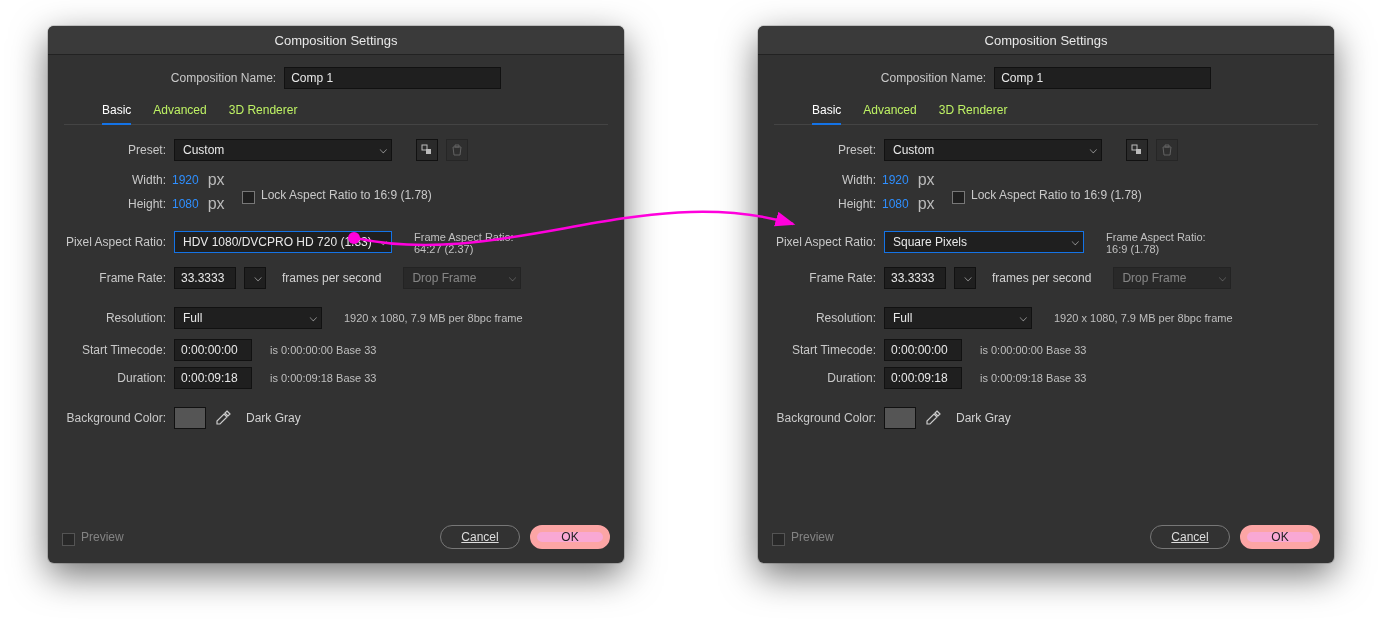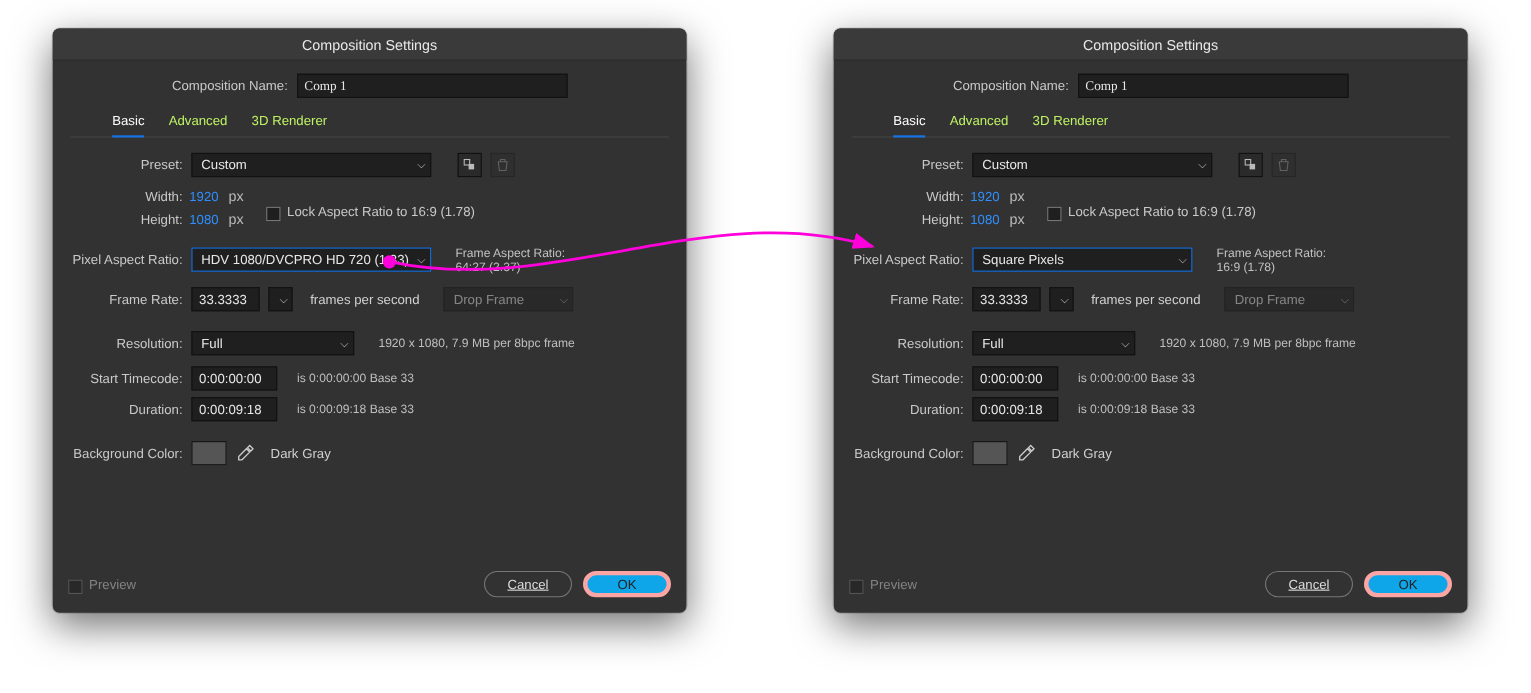--- a/index.html
+++ b/index.html
@@ -13,39 +13,39 @@
     color: #d1d1d1;
     font-size: 12px;
   }
   .dialog.left { left: 48px; top: 26px; }
   .dialog.right { left: 758px; top: 26px; }
   .titlebar { text-align:center; padding: 7px 0 6px; font-size: 13px; color: #e8e8e8; background:#3a3a3a; border-radius: 6px 6px 0 0; border-bottom:1px solid #222; }
   .body { padding: 12px 16px 10px 16px; }
   .row { display:flex; align-items:center; margin-bottom:6px; }
   .label-right { text-align:right; color:#c9c9c9; font-size:12px; }
   .input { background:#1f1f1f; border:1px solid #111; color:#e8e8e8; padding: 3px 6px; font-size:12px; height:22px; }
-  .input.compname { width: 246px; font-family: Liberation Serif, serif; }
+  .input.compname { width: 217px; }
   .tabs { display:flex; gap:22px; border-bottom:1px solid #444; margin: 14px 0 14px 0; padding: 0 0 0 2px; }
   .tab { padding: 0 0 6px 0; color:#bef264; cursor:pointer; font-size:12px; }
   .tab.active { color:#fff; border-bottom:2px solid #1473e6; margin-bottom:-1px;margin-left:36px; }
   .select { background:#1f1f1f; border:1px solid #111; color:#e8e8e8; height:22px; display:flex; align-items:center; padding: 0 4px 0 8px; justify-content:space-between; cursor:pointer; }
   .select.highlight { border:1px solid #1473e6; }
   .chev { font-size:10px; color:#bbb; margin-left:6px; }
   .iconbtn { width:22px; height:22px; background:#2a2a2a; border:1px solid #111; display:flex; align-items:center; justify-content:center; cursor:pointer; color:#bbb; }
   .iconbtn.disabled { opacity:0.35; cursor:default; }
   .bluev { color:#2e8fff; font-size:12px; }
-  .unit { color:#bbb; margin-left:3px; font-size:13px; }
+  .unit { color:#bbb; margin-left:3px; font-size:16px; }
   .checkbox { width:13px; height:13px; border:1px solid #777; background:#1f1f1f; display:inline-block; margin-right:6px; position:relative; top:2px; }
   .smallsel { width:22px; height:22px; background:#1f1f1f; border:1px solid #111; display:flex; align-items:center; justify-content:center; cursor:pointer; }
   .swatch { width:32px; height:22px; background:#555; border:1px solid #111; }
   .eyedrop { width:18px; height:18px; color:#ccc; }
   .footer { display:flex; align-items:center; justify-content:space-between; padding: 10px 14px 14px 14px; }
   .btn { width:80px; height:24px; border-radius:12px; display:flex; align-items:center; justify-content:center; font-size:12px; cursor:pointer; }
   .btn.cancel { border:1px solid #777; color:#ddd; background:transparent;text-decoration:underline; }
-  .btn.ok { background:#0ea5e9; color:#222; border:4px solid #fca5a5; }
+  .btn.ok { background:#f9a8d4; color:#222; border:7px solid #fca5a5; }
   .arrow-svg { position:absolute; left:345px; top:190px; width:460px; height:90px; pointer-events:none; }
   .dot { position:absolute; width:12px; height:12px; border-radius:50%; background:#ff00dd; left:348px; top:232px; pointer-events:none; }
 </style>
 </head>
 <body>
 
 <div class="dialog left">
   <div class="titlebar">Composition Settings</div>
   <div class="body">
     <div class="row" style="justify-content:center; gap:8px; margin-bottom:12px;">

